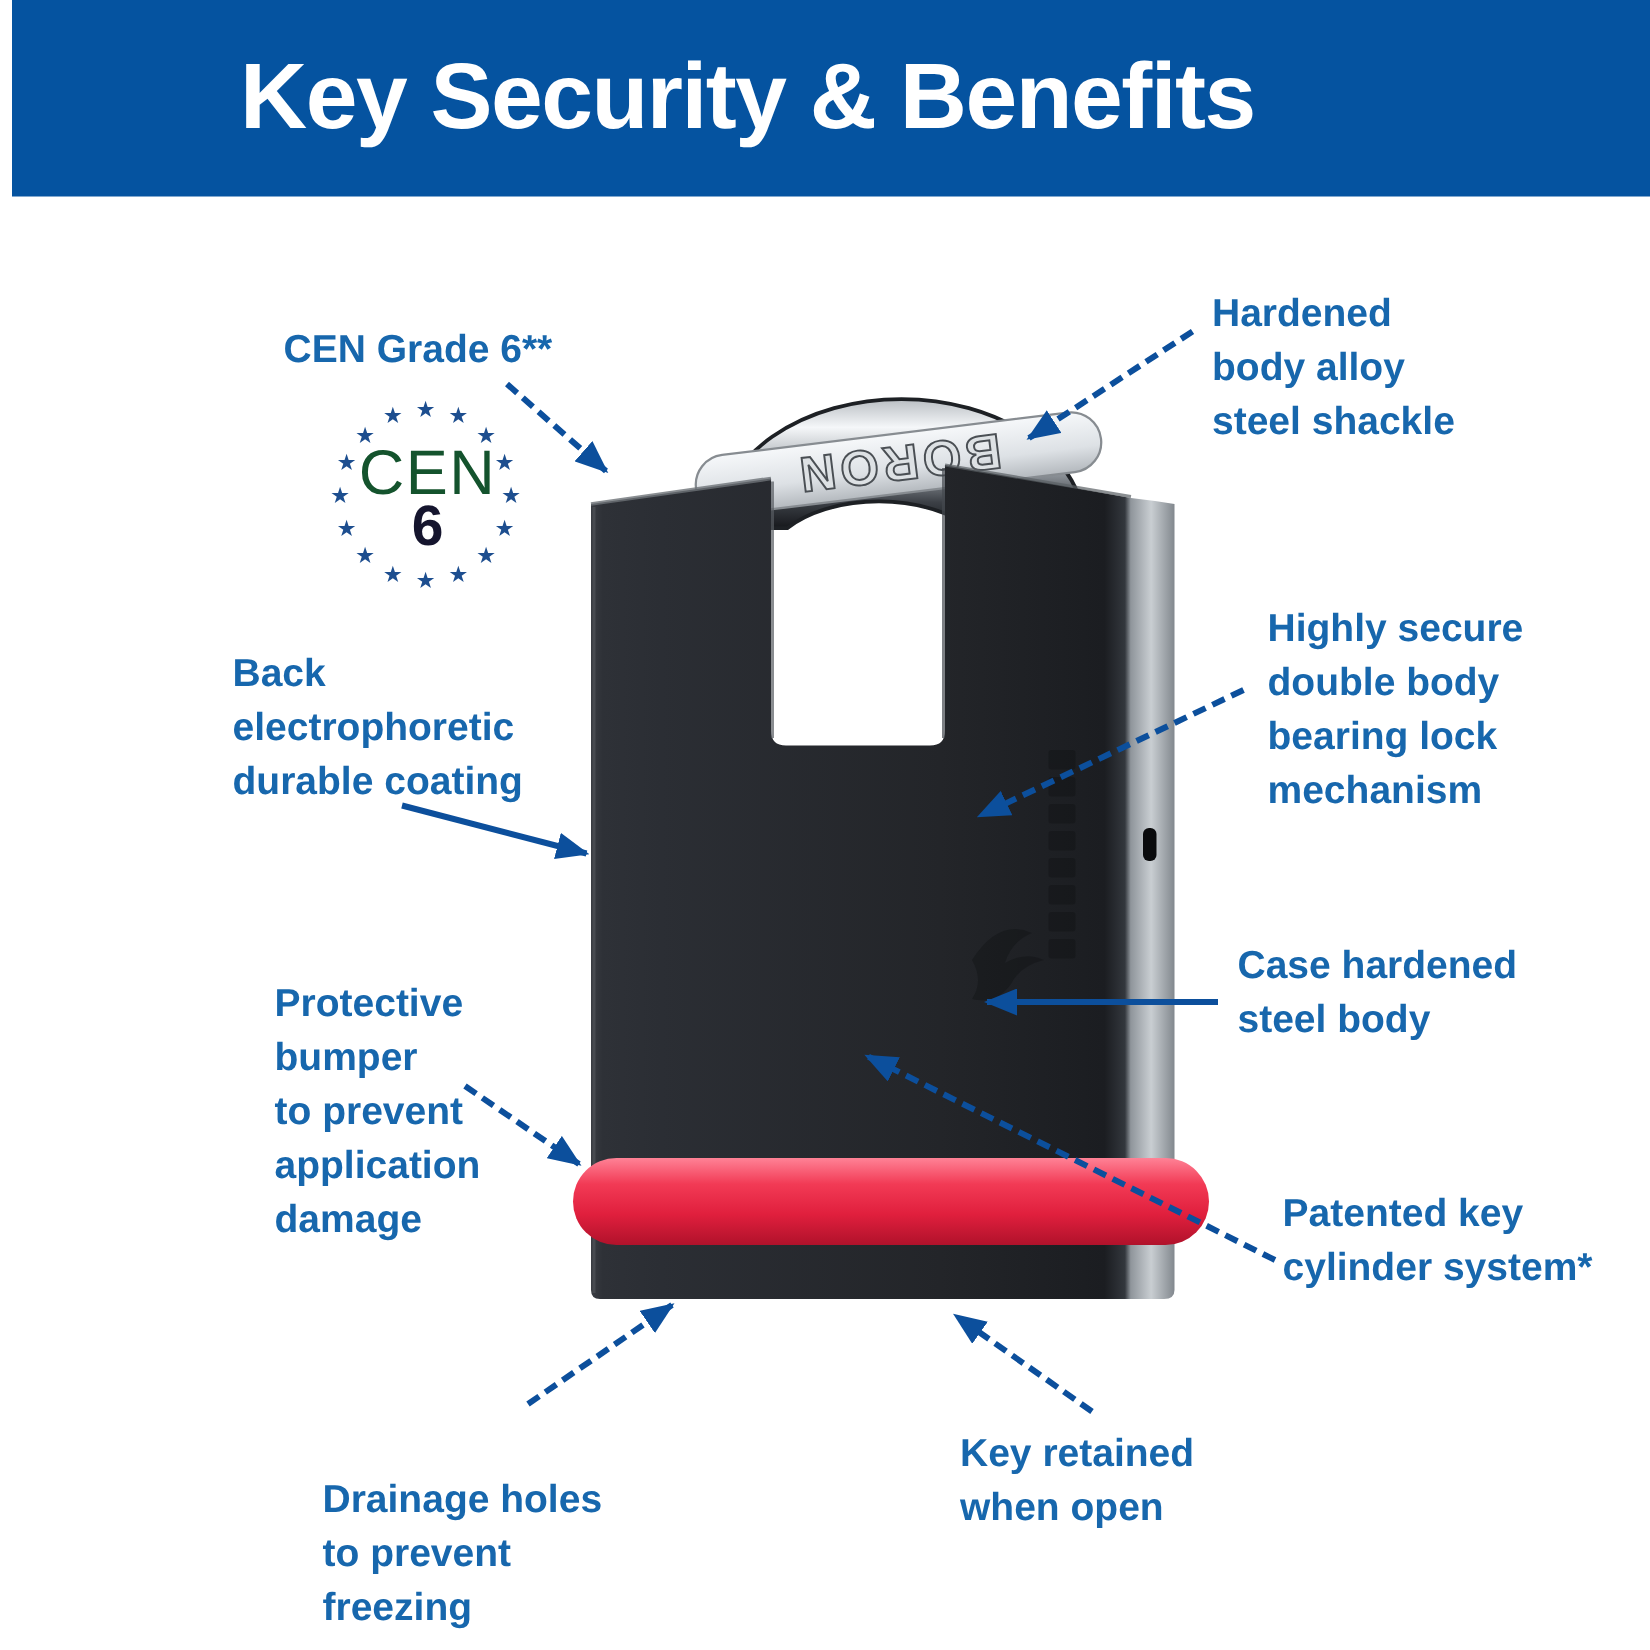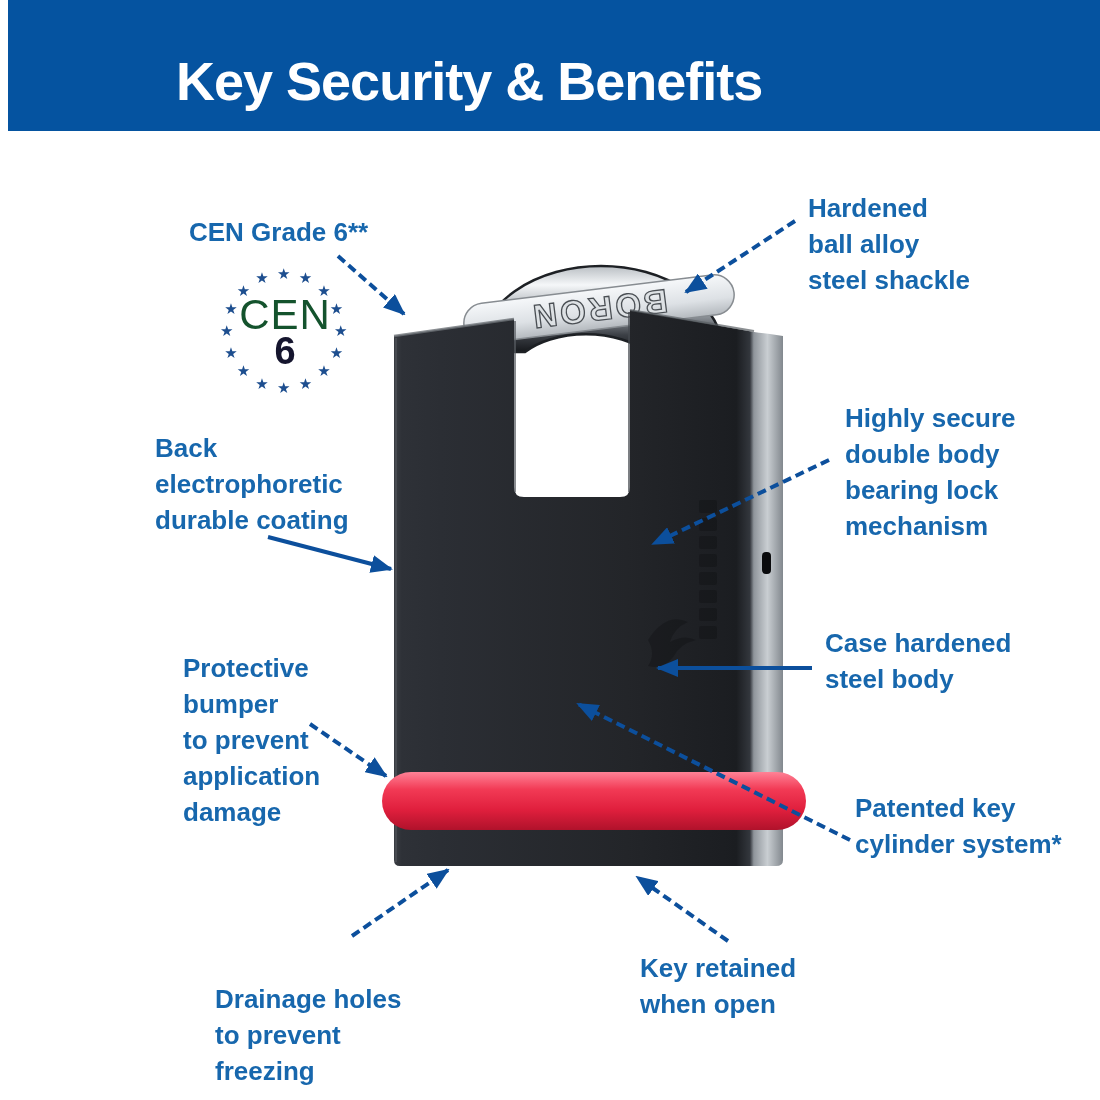--- a/index.html
+++ b/index.html
@@ -1,20 +1,20 @@
 <!DOCTYPE html>
 <html><head>
 <meta charset="utf-8">
 <style>
   html,body{margin:0;padding:0;background:#ffffff;}
   #page{position:relative;width:1100px;height:1100px;background:#ffffff;overflow:hidden;
         font-family:"Liberation Sans",sans-serif;}
   
   .banner{position:absolute;left:8px;top:0;right:0;height:131px;background:#0553a0;}
-  .banner h1{margin:16px;padding:36px 0 0 152px;font-size:54px;line-height:58px;font-weight:700;
+  .banner h1{margin:0;padding:36px 0 0 152px;font-size:62px;line-height:58px;font-weight:700;
              color:#ffffff;letter-spacing:-1px;}
   
   #art{position:absolute;left:0;top:0;z-index:1;}
   
   .label{position:absolute;z-index:2;font-weight:700;font-size:26px;line-height:36px;
          color:#1767ad;white-space:pre-line;}
   .lbl-cen-grade        {left:189px;top:214px;text-align:right;}
   .lbl-hardened-shackle {left:808px;top:190px;}
   .lbl-highly-secure    {left:845px;top:400px;}
   .lbl-case-hardened    {left:825px;top:625px;}
@@ -147,21 +147,21 @@
         <span class="star" style="left: 4.33887px; top: 35.187px;">★</span>
         <span class="star" style="left: 16.6949px; top: 16.6949px;">★</span>
         <span class="star" style="left: 35.187px; top: 4.33887px;">★</span>
       </div>
     <div class="cen-line1">CEN</div>
     <div class="cen-line2">6</div>
   </div>
 
   <div class="label lbl-cen-grade">CEN Grade 6**</div>
   <div class="label lbl-hardened-shackle">Hardened
-ball alloy
+body alloy
 steel shackle</div>
   <div class="label lbl-highly-secure">Highly secure
 double body
 bearing lock
 mechanism</div>
   <div class="label lbl-patented-key">Patented key
 cylinder system*</div>
   <div class="label lbl-case-hardened">Case hardened
 steel body</div>
   <div class="label lbl-back-coating">Back

